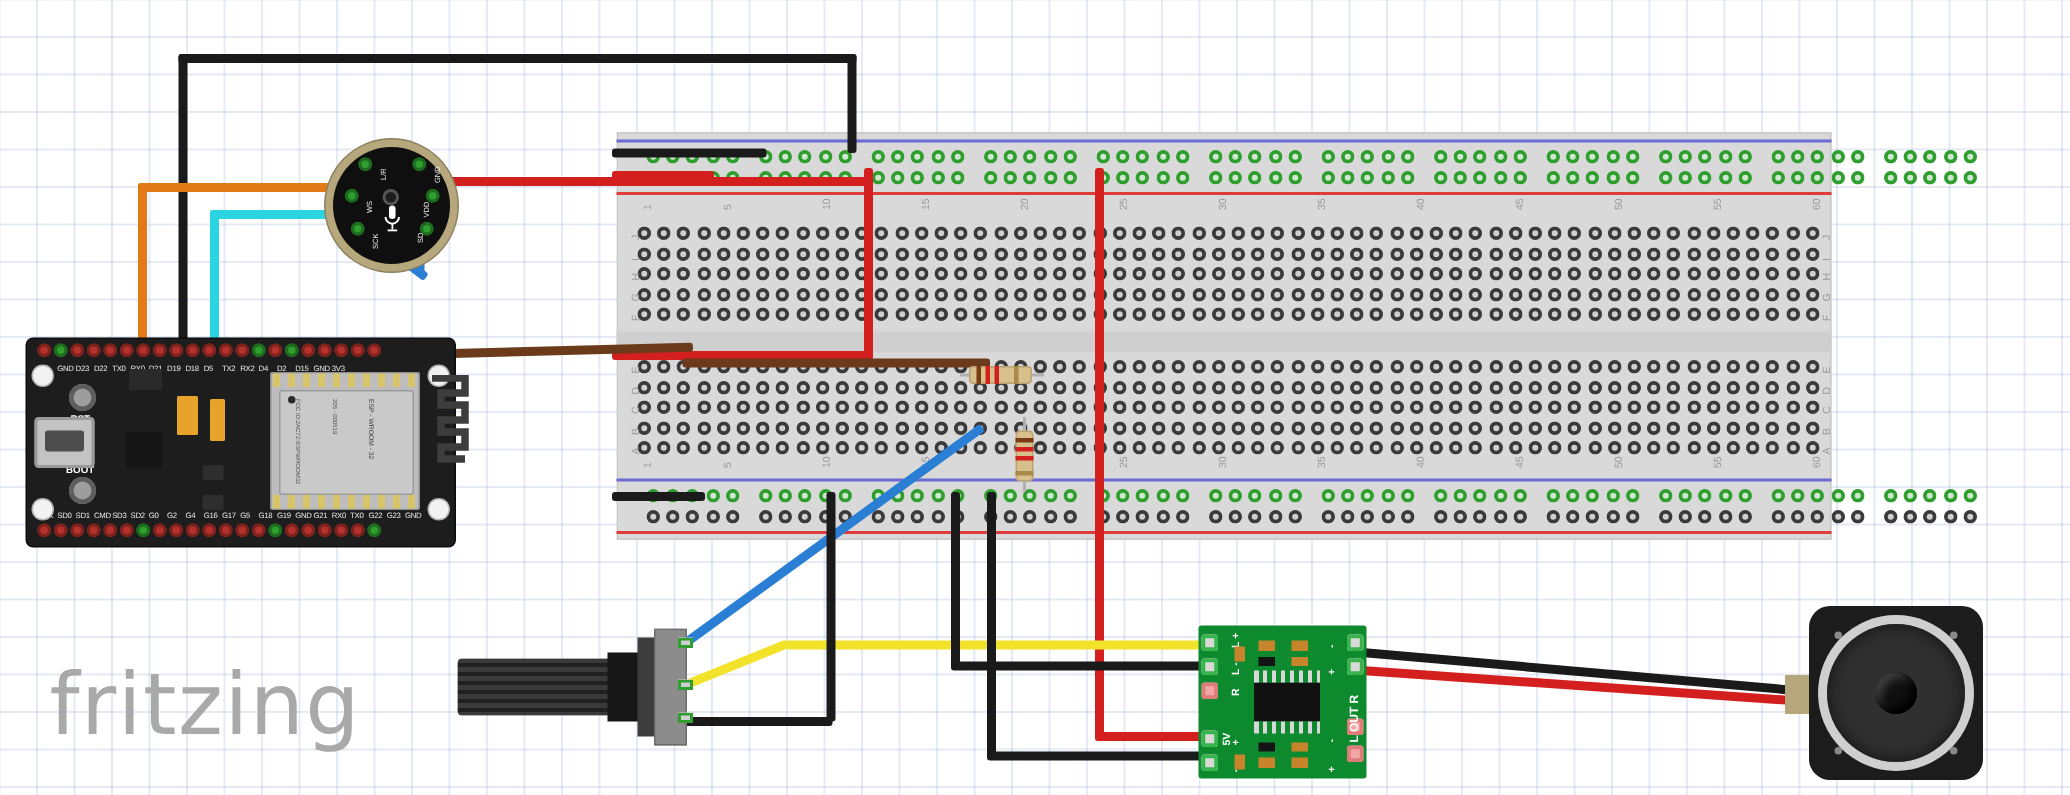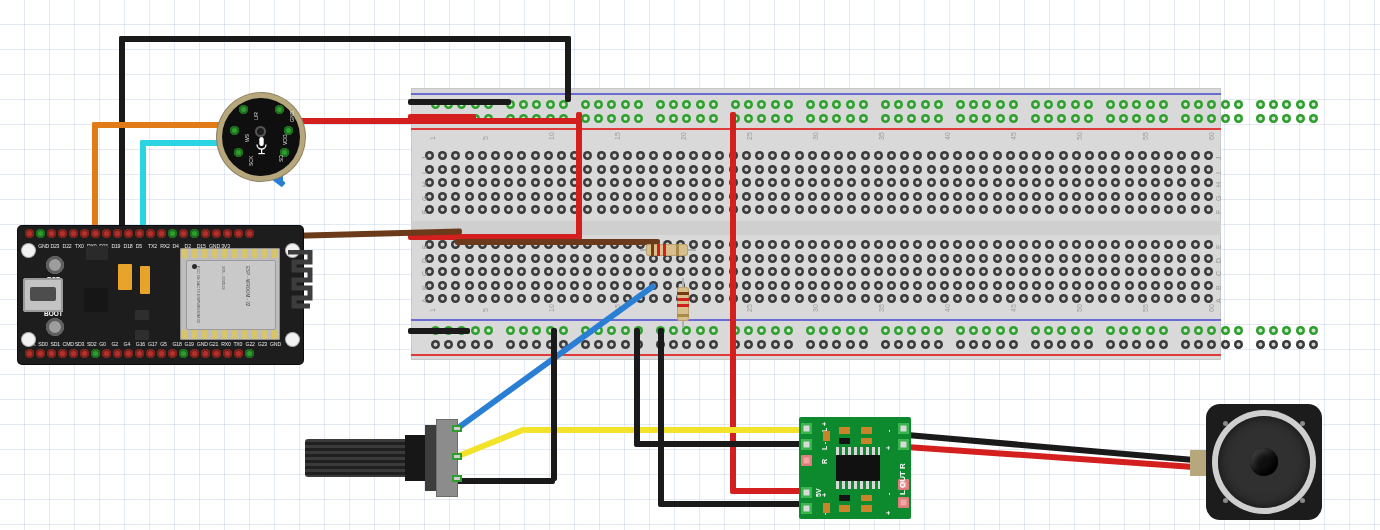--- a/index.html
+++ b/index.html
@@ -1377,14 +1377,15 @@
     <div class="spkframe"></div>
     <div class="spkout"></div>
     <div class="spkin"></div>
     <div class="spkdome"></div>
     <div class="spkscrew" style="left:17px;top:17px;"></div>
     <div class="spkscrew" style="right:17px;top:17px;"></div>
     <div class="spkscrew" style="left:17px;bottom:17px;"></div>
     <div class="spkscrew" style="right:17px;bottom:17px;"></div>
   </div>
 
+  <div id="logo" class="abs">fritzing</div>
 
 </div>
 
 </body></html>

